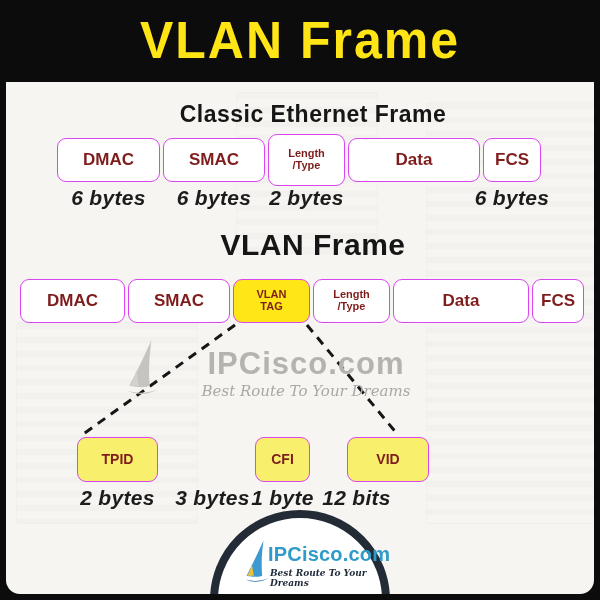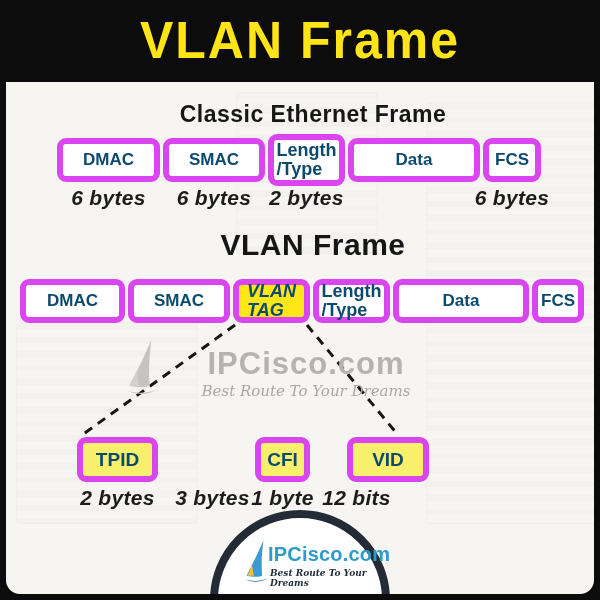--- a/index.html
+++ b/index.html
@@ -24,27 +24,27 @@
     background:repeating-linear-gradient(180deg,rgba(120,120,115,.05) 0 6px,rgba(255,255,255,0) 6px 14px);
     border:1px solid rgba(120,120,115,.06);border-radius:4px;}
   .section-heading{
     position:absolute;left:0;width:588px;text-align:center;
     color:#161616;font-weight:bold;margin:0;padding-left:13px;
   }
   .classic-heading{top:19px;font-size:23px;letter-spacing:.5px;}
   .vlan-heading{top:146px;font-size:30px;letter-spacing:.5px;}
   .fbox{
     position:absolute;height:44px;background:#ffffff;
-    border:6px solid #d946ef;border-radius:9px;box-sizing:border-box;
-    display:flex;align-items:center;justify-content:center;text-align:left;
-    font-weight:bold;color:#0c4a6e;font-size:17px;white-space:pre-line;line-height:1.05;
+    border:1px solid #d946ef;border-radius:9px;box-sizing:border-box;
+    display:flex;align-items:center;justify-content:center;text-align:center;
+    font-weight:bold;color:#7f1d1d;font-size:17px;white-space:pre-line;line-height:1.05;
   }
-  .fbox.small-text{font-size:18px;}
+  .fbox.small-text{font-size:11px;}
   .fbox.tag{background:#ffe617;}
-  .fbox.sub{background:#f8f06c;height:45px;font-size:19px;}
+  .fbox.sub{background:#f8f06c;height:45px;font-size:14px;}
   .size-label{
     position:absolute;text-align:center;font-weight:bold;color:#1c1c1c;
     font-size:21px;font-style:italic;letter-spacing:.3px;
   }
   .wm-brand{
     position:absolute;left:150px;top:264px;width:300px;text-align:center;
     color:#b5b3b0;font-size:31px;font-weight:bold;letter-spacing:1px;
   }
   .wm-tagline{
     position:absolute;left:150px;top:300px;width:300px;text-align:center;
@@ -100,21 +100,21 @@
 
     <div class="size-label" style="left:41px;top:104px;width:123px;">6 bytes</div>
     <div class="size-label" style="left:147px;top:104px;width:122px;">6 bytes</div>
     <div class="size-label" style="left:252px;top:104px;width:97px;">2 bytes</div>
     <div class="size-label" style="left:460px;top:104px;width:92px;">6 bytes</div>
 
     <h2 class="section-heading vlan-heading">VLAN Frame</h2>
 
     <div class="fbox" style="left:14px;top:197px;width:105px;">DMAC</div>
     <div class="fbox" style="left:122px;top:197px;width:102px;">SMAC</div>
-    <div class="fbox tag small-text" style="left:227px;top:197px;width:77px;font-style:italic;">VLAN
+    <div class="fbox tag small-text" style="left:227px;top:197px;width:77px;">VLAN
 TAG</div>
     <div class="fbox small-text" style="left:307px;top:197px;width:77px;">Length
 /Type</div>
     <div class="fbox" style="left:387px;top:197px;width:136px;">Data</div>
     <div class="fbox" style="left:526px;top:197px;width:52px;">FCS</div>
 
     <svg class="wm-sail" viewBox="0 0 40 70">
       <path d="M30,2 C22,20 10,45 4,56 C14,58 24,58 28,56 C26,36 28,16 30,2 Z" fill="#c6c4c1"></path>
       <path d="M12,38 C10,47 7,53 5,56 L15,56 C14,49 13,43 12,38 Z" fill="#d4d2cf"></path>
       <path d="M2,62 Q20,70 38,60 Q21,67 2,62 Z" fill="#c6c4c1"></path>

